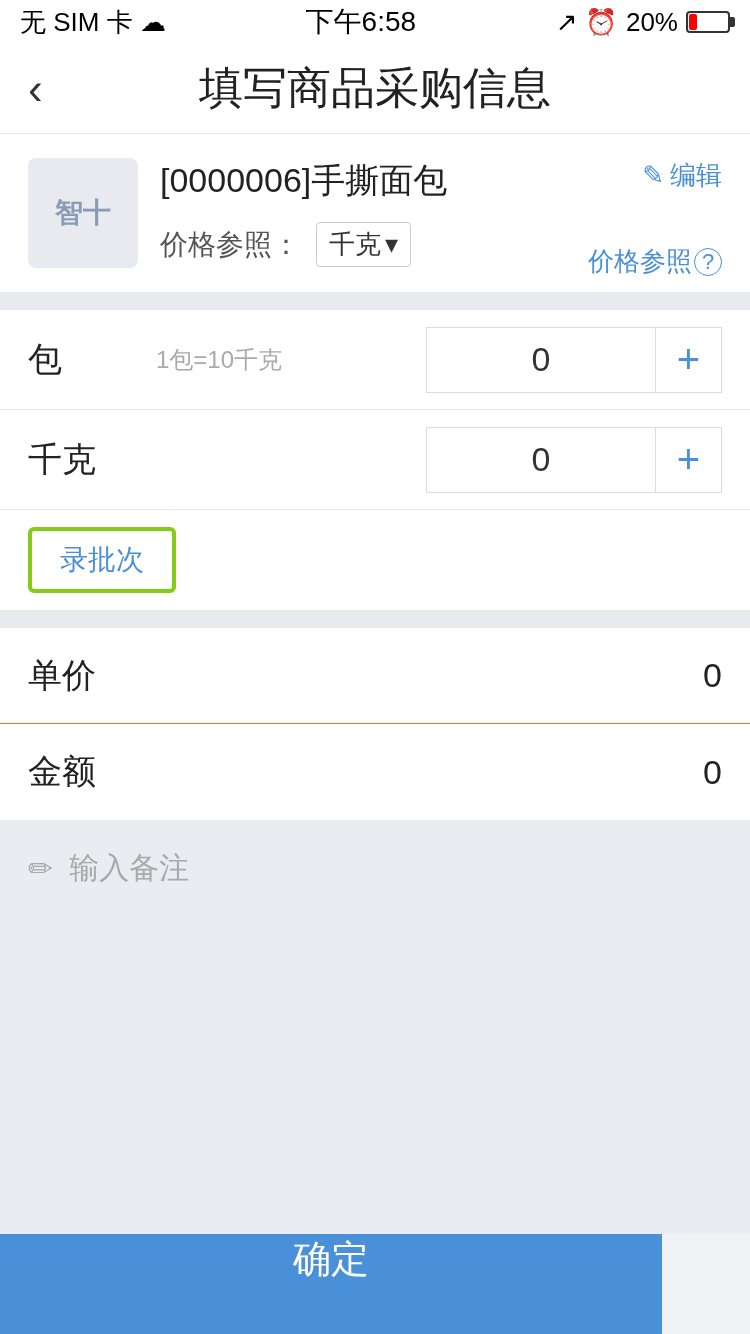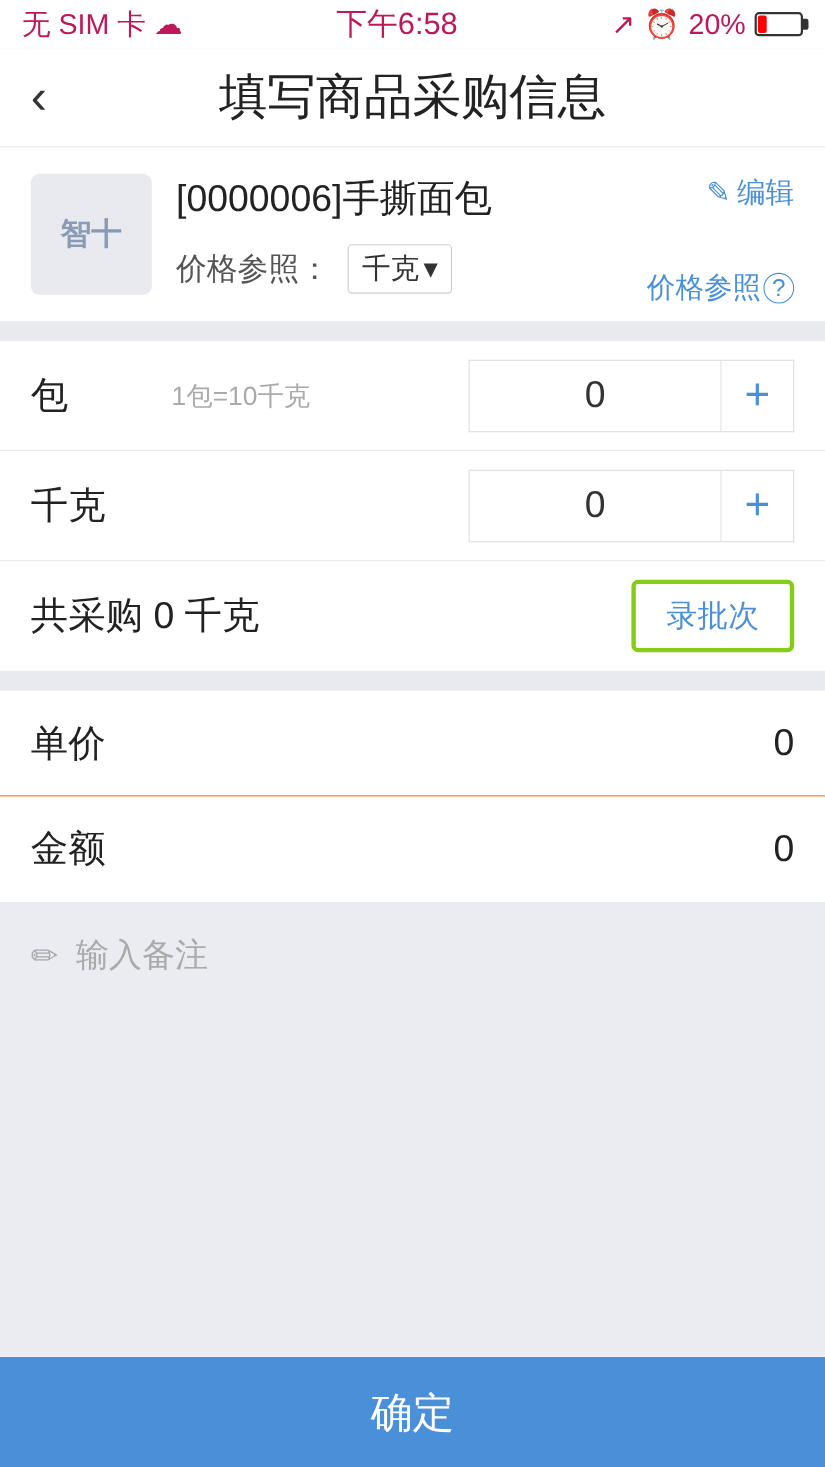--- a/index.html
+++ b/index.html
@@ -15,21 +15,21 @@
     
     .status-bar {
       width: 750px;
       height: 44px;
       background: #fff;
       display: flex;
       align-items: center;
       justify-content: space-between;
       padding: 0 20px;
       font-size: 26px;
-      color: #be185d;
+      color: #000000;
     }
     .status-left { display: flex; align-items: center; gap: 10px; }
     .status-center { font-weight: 500; font-size: 28px; }
     .status-right { display: flex; align-items: center; gap: 8px; font-size: 26px; }
     .battery-icon {
       display: inline-block;
       width: 44px;
       height: 22px;
       border: 2px solid #333;
       border-radius: 4px;
@@ -277,25 +277,24 @@
       flex: 1;
       background: #eaecf2;
       min-height: 300px;
     }
 
     
     .confirm-bar {
       position: fixed;
       bottom: 0;
       left: 0;
-      width: 750px;
+      width: 662px;
       height: 100px;
       background: #4a90d9;
       display: flex;
-      align-items: center;
       justify-content: center;
       cursor: pointer;
     }
     .confirm-text {
       font-size: 38px;
       color: #fff;
       font-weight: 400;
     }
 
     .page-wrapper {
@@ -370,21 +369,20 @@
     <div class="input-row">
       <span class="input-label">千克</span>
       <div class="input-right">
         <input class="qty-input" type="text" value="0" style="">
         <button class="plus-btn">+</button>
       </div>
     </div>
   </div>
 
   <div class="summary-row">
-    <span class="summary-text">共采购 0 千克</span>
     <button class="batch-btn">录批次</button>
   </div>
 
   <div class="section-divider"></div>
 
   <div class="info-section">
     <div class="info-row">
       <span class="info-label">单价</span>
       <span class="info-value">0</span>
     </div>

